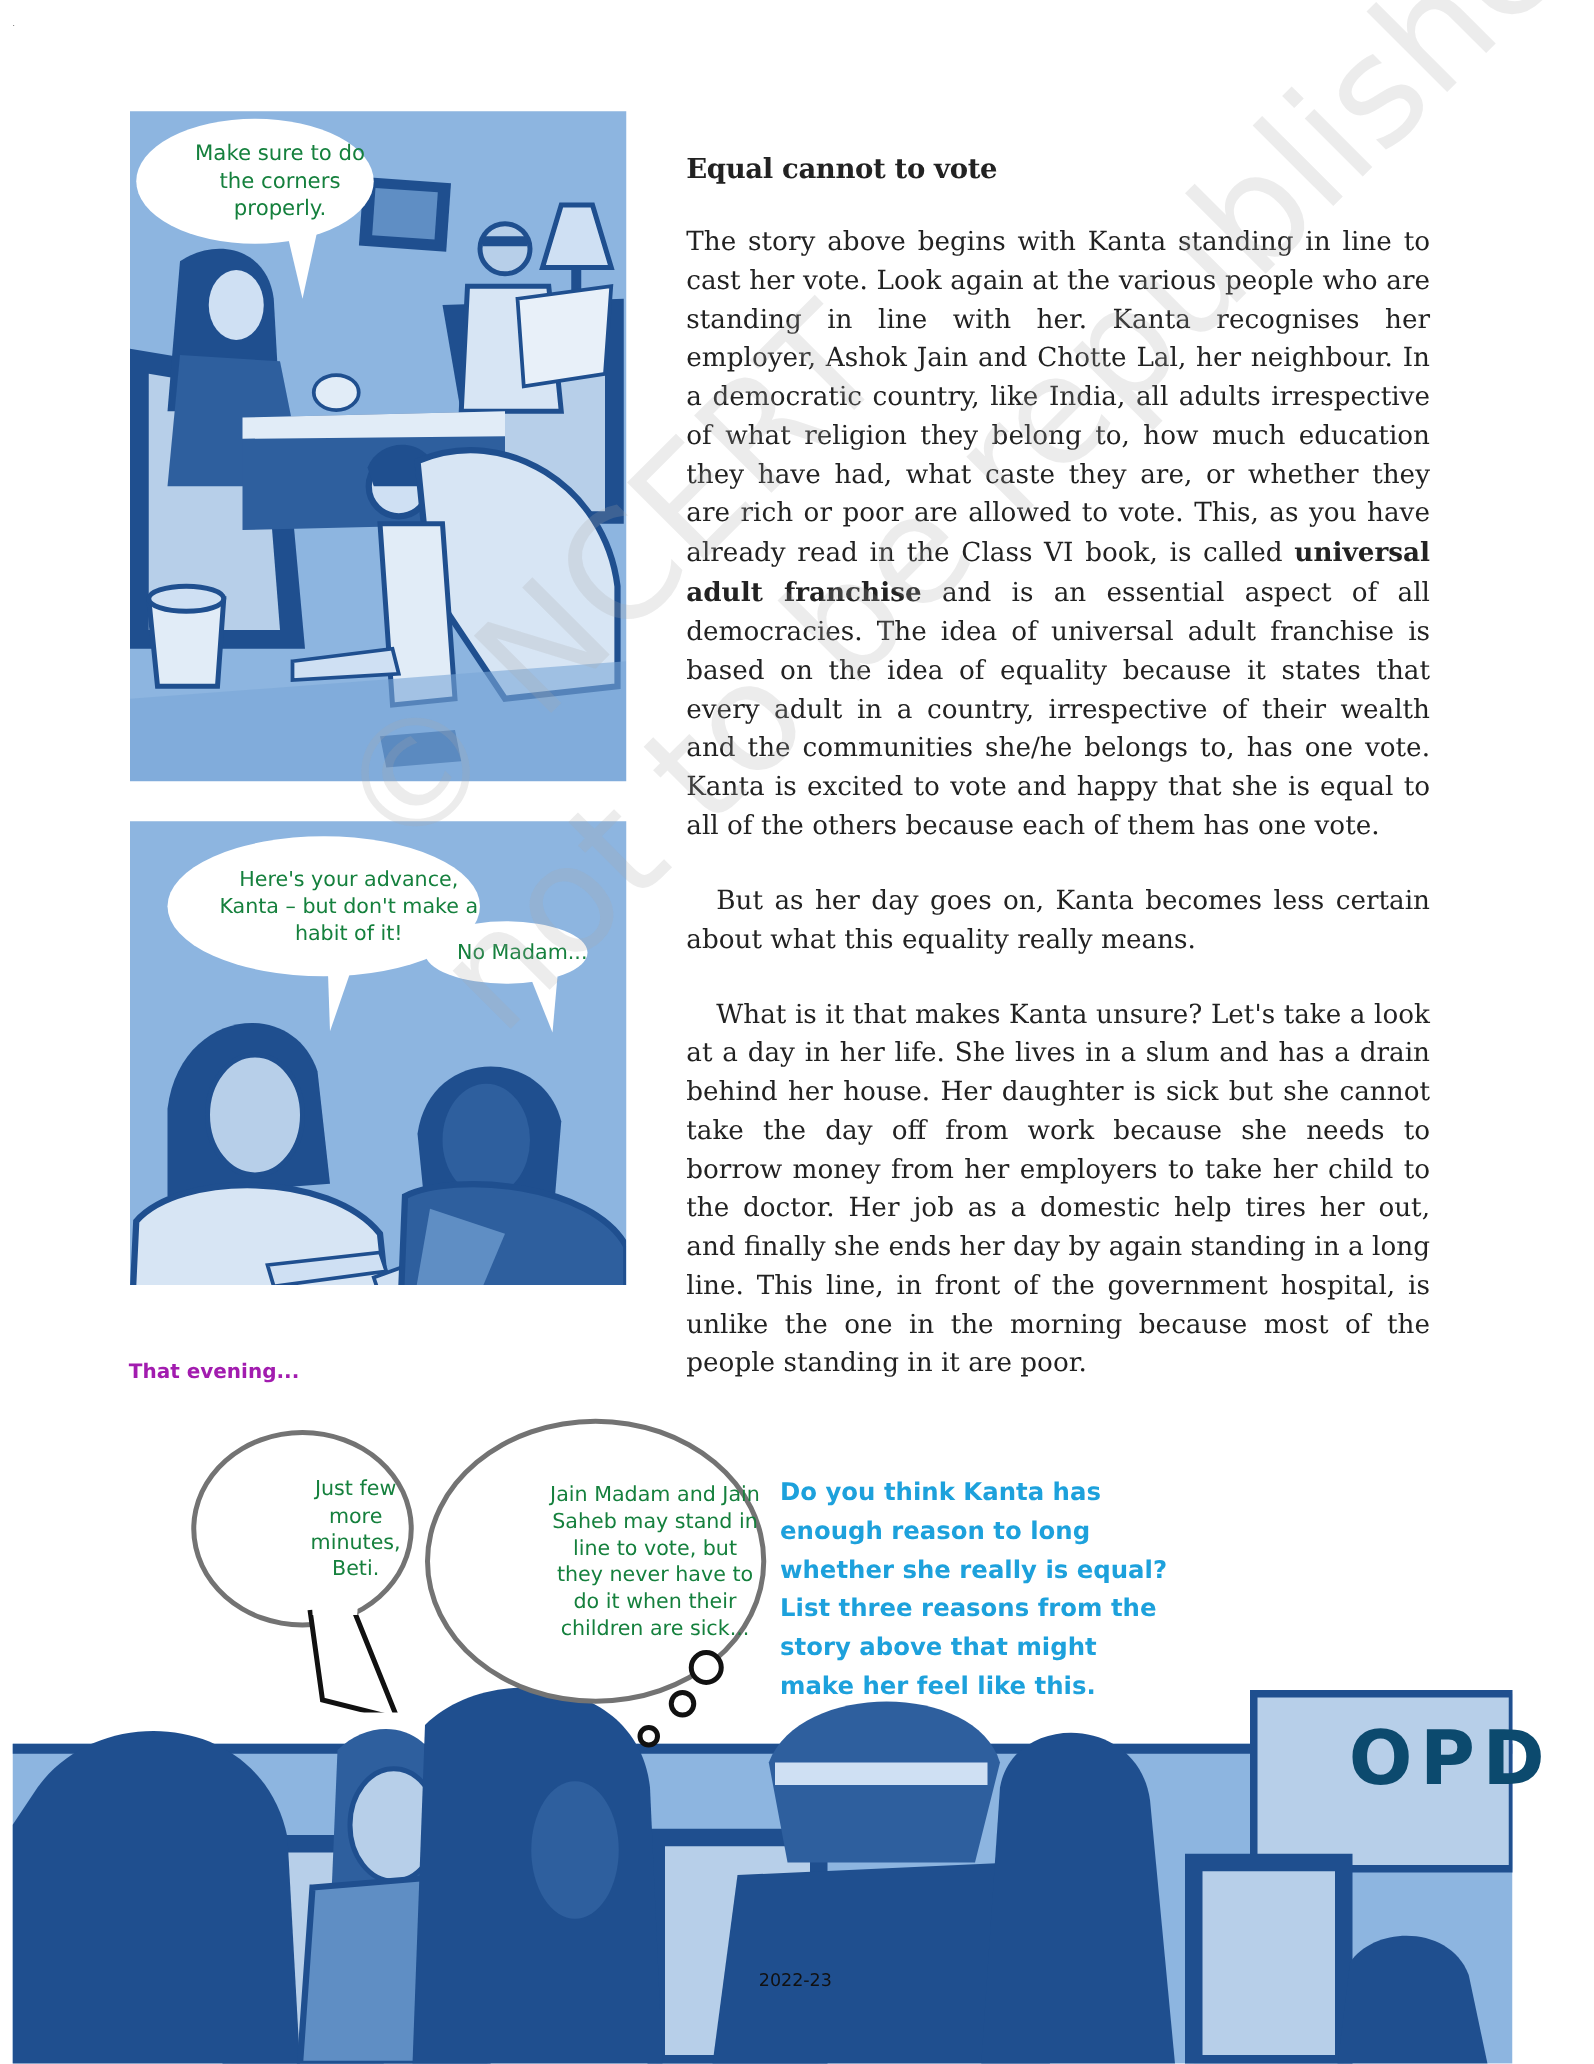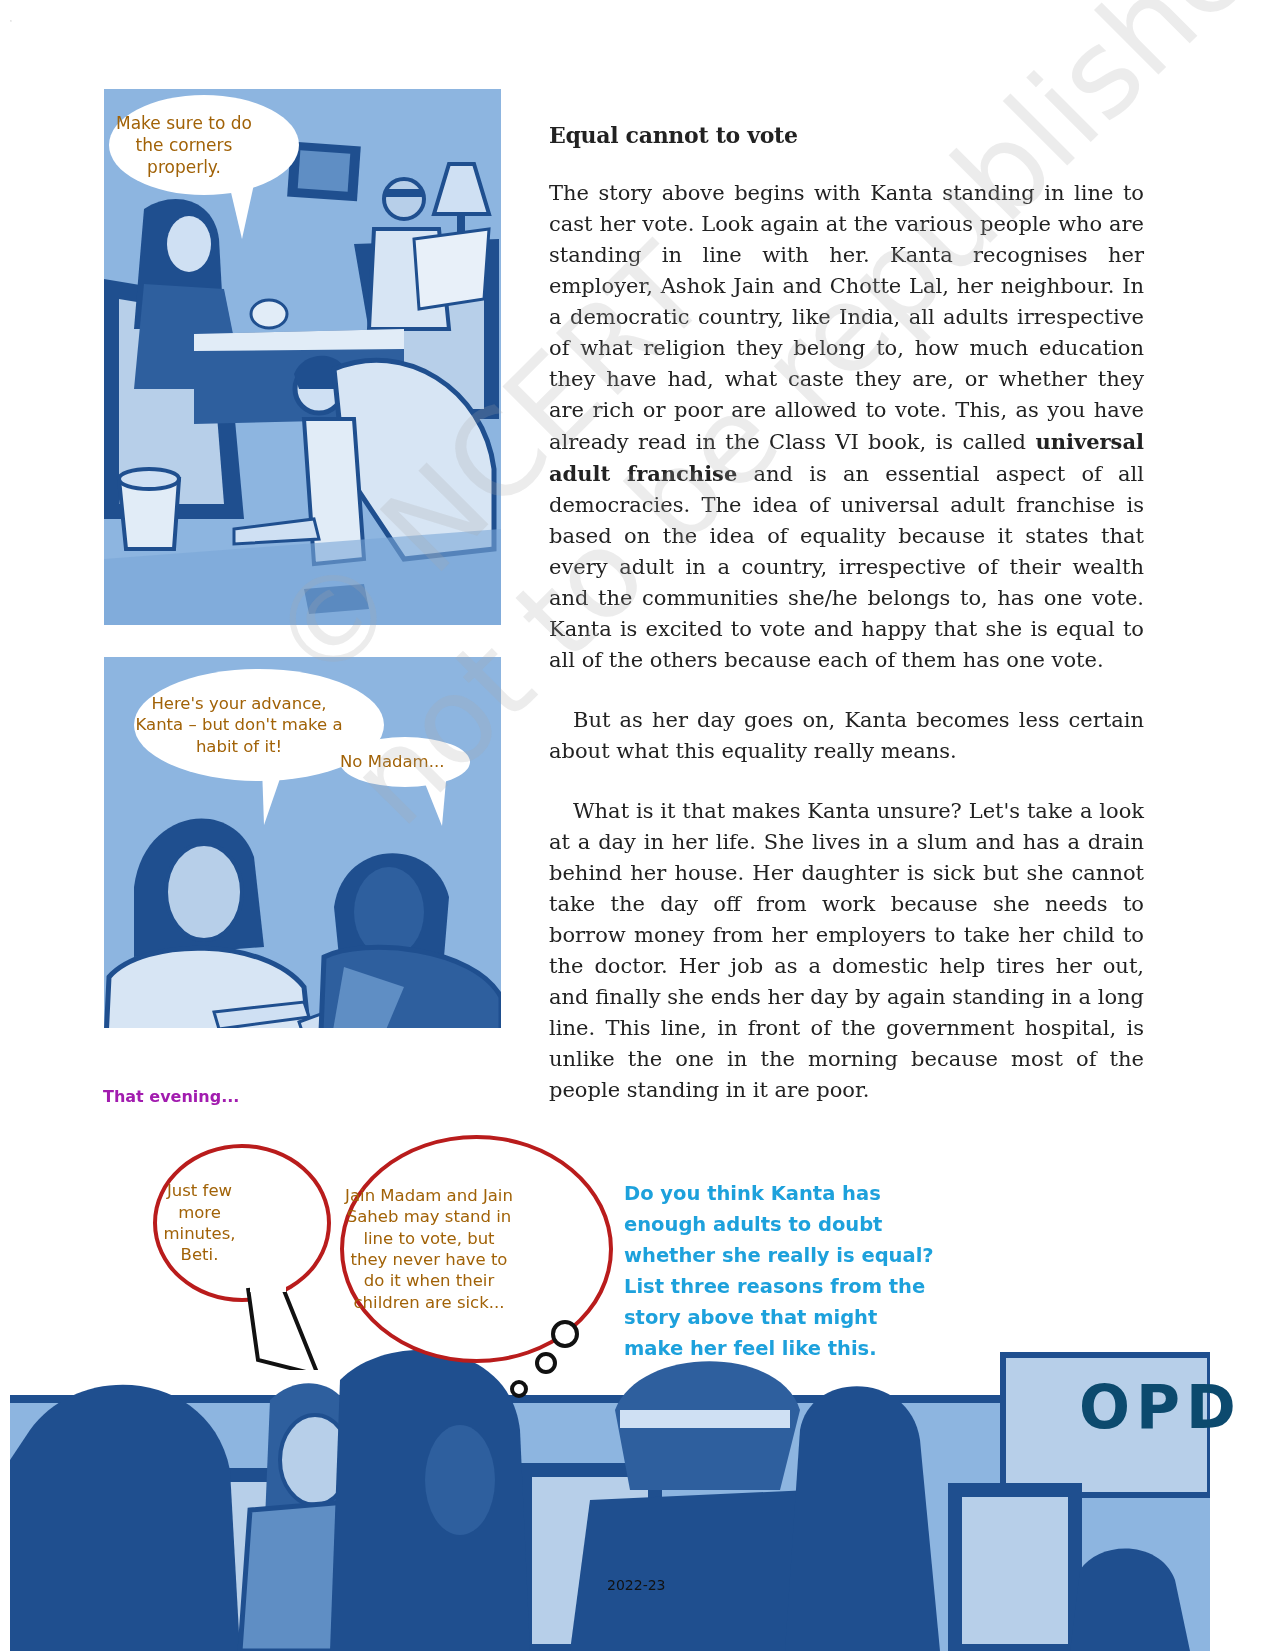--- a/index.html
+++ b/index.html
@@ -1,21 +1,21 @@
 <!DOCTYPE html>
 <html><head>
 <meta charset="utf-8">
 <style>
   html,body{margin:0;padding:0;}
   body{width:1275px;height:1651px;position:relative;background:#ffffff;overflow:hidden;font-family:"DejaVu Serif",serif;}
   .panel{position:absolute;background:#8db5e0;overflow:hidden;}
   .panel svg{position:absolute;left:0;top:0;}
-  .bubble{position:absolute;background:#ffffff;border-radius:50%;display:flex;align-items:center;justify-content:flex-start;text-align:center;font-family:"DejaVu Sans",sans-serif;color:#a16207;line-height:1.3;}
+  .bubble{position:absolute;background:#ffffff;border-radius:50%;display:flex;align-items:center;justify-content:flex-end;text-align:center;font-family:"DejaVu Sans",sans-serif;color:#15803d;line-height:1.3;}
   .bubble span{display:block;}
-  .bbl-outline{border:4px solid #b91c1c;}
+  .bbl-outline{border:4px solid #737373;}
   .caption{position:absolute;font-family:"DejaVu Sans",sans-serif;font-weight:bold;font-size:16px;color:#a21caf;}
   .article{position:absolute;left:549px;top:122px;width:595px;font-family:"DejaVu Serif",serif;color:#222;}
   .heading{font-weight:bold;font-size:22px;margin:0 0 30px 0;letter-spacing:-0.3px;}
   .para{font-size:21px;line-height:31px;text-align:justify;margin:0 0 29px 0;}
   .para.indent{text-indent:24px;}
   .para b{font-weight:bold;}
   .question{position:absolute;left:624px;top:1178px;width:310px;font-family:"DejaVu Sans",sans-serif;font-weight:bold;font-size:19.5px;line-height:31px;color:#1da1dc;}
   .watermark{position:absolute;left:250px;top:620px;transform:rotate(-45deg);transform-origin:left top;font-family:"DejaVu Sans",sans-serif;font-size:120px;color:rgba(170,170,170,0.22);white-space:nowrap;pointer-events:none;line-height:1;}
   .watermark2{position:absolute;left:330px;top:760px;transform:rotate(-45deg);transform-origin:left top;font-family:"DejaVu Sans",sans-serif;font-size:120px;color:rgba(170,170,170,0.22);white-space:nowrap;pointer-events:none;line-height:1;}
   .footer{position:absolute;left:607px;top:1577px;font-family:"DejaVu Sans",sans-serif;font-size:14px;color:#111;text-align:center;}
@@ -147,18 +147,18 @@
 <div style="position:absolute;left:535px;top:1352px;width:14px;height:14px;border:4px solid #111;border-radius:50%;background:#fff;"></div>
 <div style="position:absolute;left:510px;top:1380px;width:10px;height:10px;border:4px solid #111;border-radius:50%;background:#fff;"></div>
 
 <div class="article">
   <div class="heading">Equal cannot to vote</div>
   <p class="para"><span>The story above begins with Kanta standing in line to cast her vote. Look again at the various people who are standing in line with her. Kanta recognises her employer, Ashok Jain and Chotte Lal, her neighbour. In a democratic country, like India, all adults irrespective of what religion they belong to, how much education they have had, what caste they are, or whether they are rich or poor are allowed to vote. This, as you have already read in the Class VI book, is called </span><b>universal adult franchise</b><span> and is an essential aspect of all democracies. The idea of universal adult franchise is based on the idea of equality because it states that every adult in a country, irrespective of their wealth and the communities she/he belongs to, has one vote. Kanta is excited to vote and happy that she is equal to all of the others because each of them has one vote.</span></p>
   <p class="para indent">But as her day goes on, Kanta becomes less certain about what this equality really means.</p>
   <p class="para indent">What is it that makes Kanta unsure? Let's take a look at a day in her life. She lives in a slum and has a drain behind her house. Her daughter is sick but she cannot take the day off from work because she needs to borrow money from her employers to take her child to the doctor. Her job as a domestic help tires her out, and finally she ends her day by again standing in a long line. This line, in front of the government hospital, is unlike the one in the morning because most of the people standing in it are poor.</p>
 </div>
 
-<div class="question">Do you think Kanta has enough adults to doubt whether she really is equal? List three reasons from the story above that might make her feel like this.</div>
+<div class="question">Do you think Kanta has enough reason to long whether she really is equal? List three reasons from the story above that might make her feel like this.</div>
 
 <div class="watermark">© NCERT</div>
 <div class="watermark2">not to be republished</div>
 
 <div class="footer">2022-23</div>
 
 </body></html>

